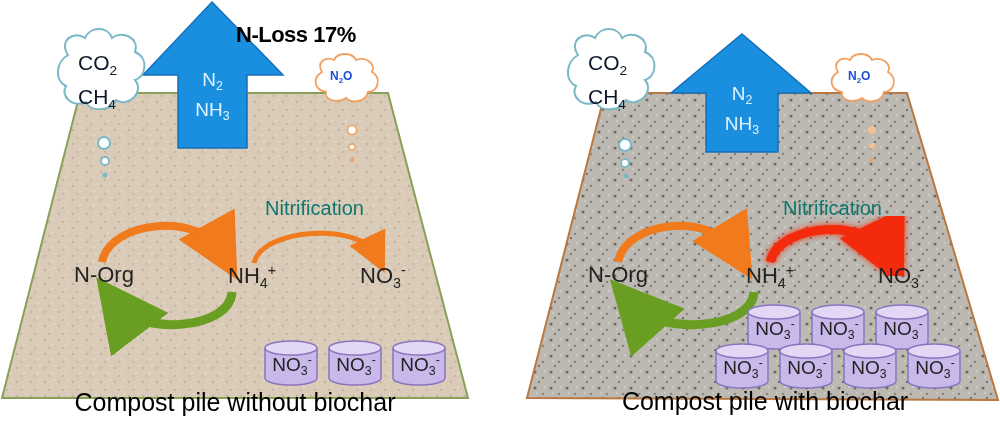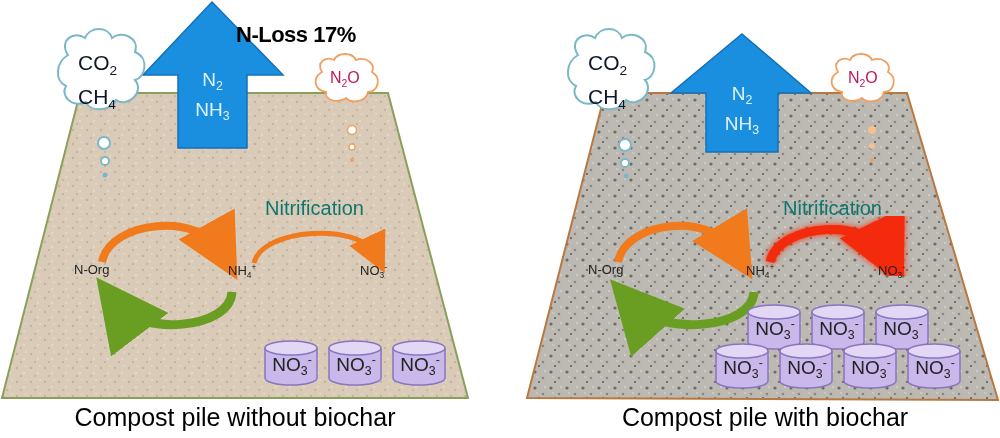--- a/index.html
+++ b/index.html
@@ -4,23 +4,23 @@
 <style>
   html, body { margin:0; padding:0; background:#ffffff; }
   body { width:1000px; height:438px; position:relative; overflow:hidden;
          font-family:"Liberation Sans", sans-serif; }
   .panel { position:absolute; top:0; width:500px; height:376px; }
   .panel svg { position:absolute; left:0; top:0; }
   .abs { position:absolute; }
   .nloss { font-weight:bold; font-size:22px; color:#000; letter-spacing:-0.5px; white-space:nowrap; }
   .caption { font-size:25px; color:#000; white-space:nowrap; text-align:center; }
   .gas { font-size:21px; color:#0f172a; line-height:26px; }
-  .gas-small { font-size:16px; font-weight:normal; color:#be185d; }
+  .gas-small { font-size:12px; font-weight:bold; color:#1d4ed8; }
   .arrow-text { font-size:19px; color:#dff3ff; text-align:center; line-height:24px; }
-  .species { font-size:13px; color:#222; white-space:nowrap; }
+  .species { font-size:22px; color:#222; white-space:nowrap; }
   .nitri { font-size:20px; color:#0f766e; white-space:nowrap; }
   sub { font-size:65%; vertical-align:-0.35em; }
   sup { font-size:65%; vertical-align:0.55em; }
   .cyl { position:absolute; width:56px; height:46px; }
   .cyl-label { position:absolute; left:0; top:13px; width:58px; text-align:center;
                font-size:19px; color:#222; white-space:nowrap; }
 </style>
 </head>
 <body>
 
@@ -106,21 +106,21 @@
     <div class="cyl-label"><span>NO</span><sub>3</sub><sup>-</sup></div>
   </div>
   <div class="cyl" style="left:391px; top:340px;">
     <svg width="56" height="46">
         <path d="M2,8 L2,38 A26,7 0 0 0 54,38 L54,8" fill="#c9b8ea" stroke="#8a74c0" stroke-width="1.5"></path>
         <ellipse cx="28" cy="8" rx="26" ry="7" fill="#e2d8f6" stroke="#8a74c0" stroke-width="1.5"></ellipse>
       </svg>
     <div class="cyl-label"><span>NO</span><sub>3</sub><sup>-</sup></div>
   </div>
 
-  <div class="abs caption" style="left:0; top:403px; width:470px;">Compost pile without biochar</div>
+  <div class="abs caption" style="left:0; top:388px; width:470px;">Compost pile without biochar</div>
 </div>
 
 <div class="panel" style="left:500px;">
   <svg width="500" height="438">
     <defs>
       <pattern id="sandR" width="16" height="16" patternUnits="userSpaceOnUse">
         <rect width="16" height="16" fill="#bcb9b3"></rect>
         <circle cx="3" cy="4" r="1.6" fill="#6e6a64"></circle>
         <circle cx="11" cy="10" r="1.3" fill="#8a867f"></circle>
         <circle cx="7" cy="14" r="1" fill="#5c5853"></circle>
@@ -232,14 +232,14 @@
     <div class="cyl-label"><span>NO</span><sub>3</sub><sup>-</sup></div>
   </div>
   <div class="cyl" style="left:406px; top:343px;">
     <svg width="56" height="46">
         <path d="M2,8 L2,38 A26,7 0 0 0 54,38 L54,8" fill="#c9b8ea" stroke="#8a74c0" stroke-width="1.5"></path>
         <ellipse cx="28" cy="8" rx="26" ry="7" fill="#e2d8f6" stroke="#8a74c0" stroke-width="1.5"></ellipse>
       </svg>
     <div class="cyl-label"><span>NO</span><sub>3</sub><sup>-</sup></div>
   </div>
 
-  <div class="abs caption" style="left:30px; top:403px; width:470px;">Compost pile with biochar</div>
+  <div class="abs caption" style="left:30px; top:387px; width:470px;">Compost pile with biochar</div>
 </div>
 
 </body></html>

